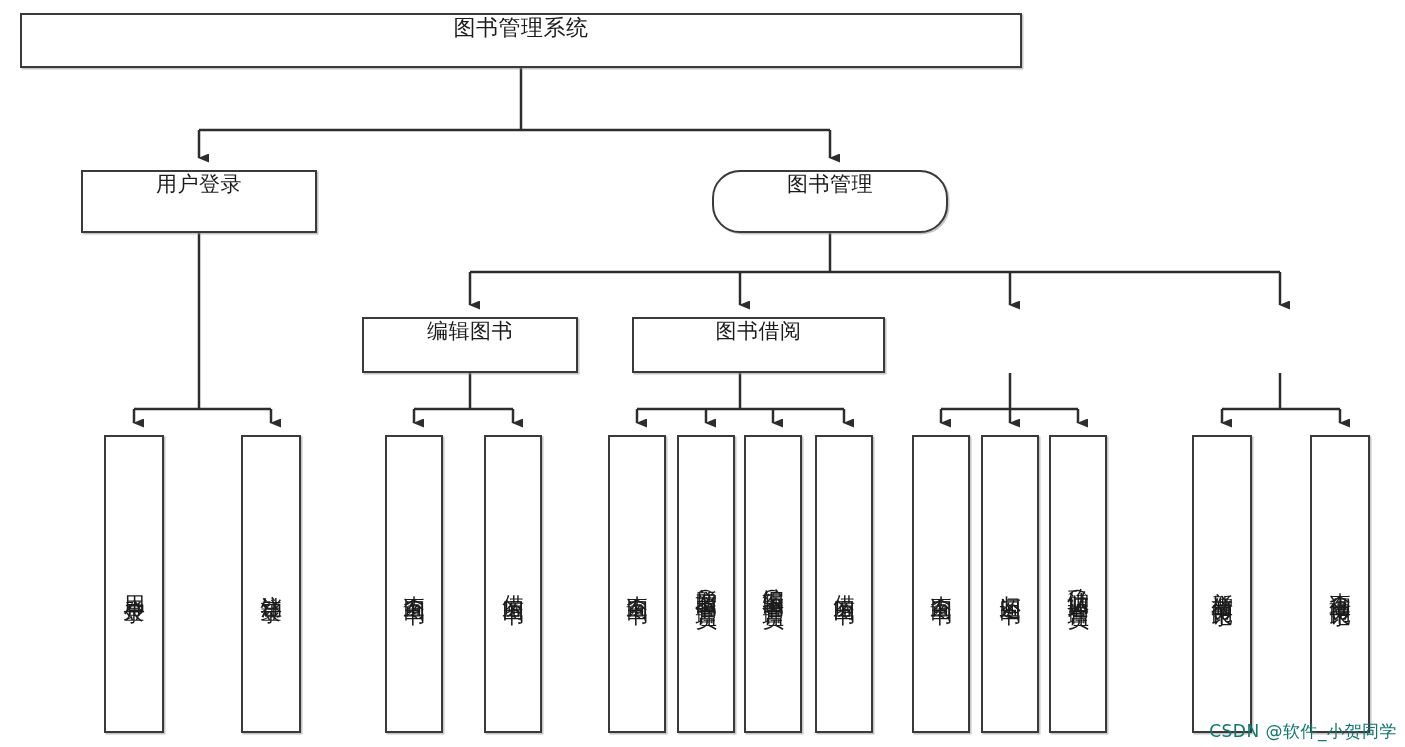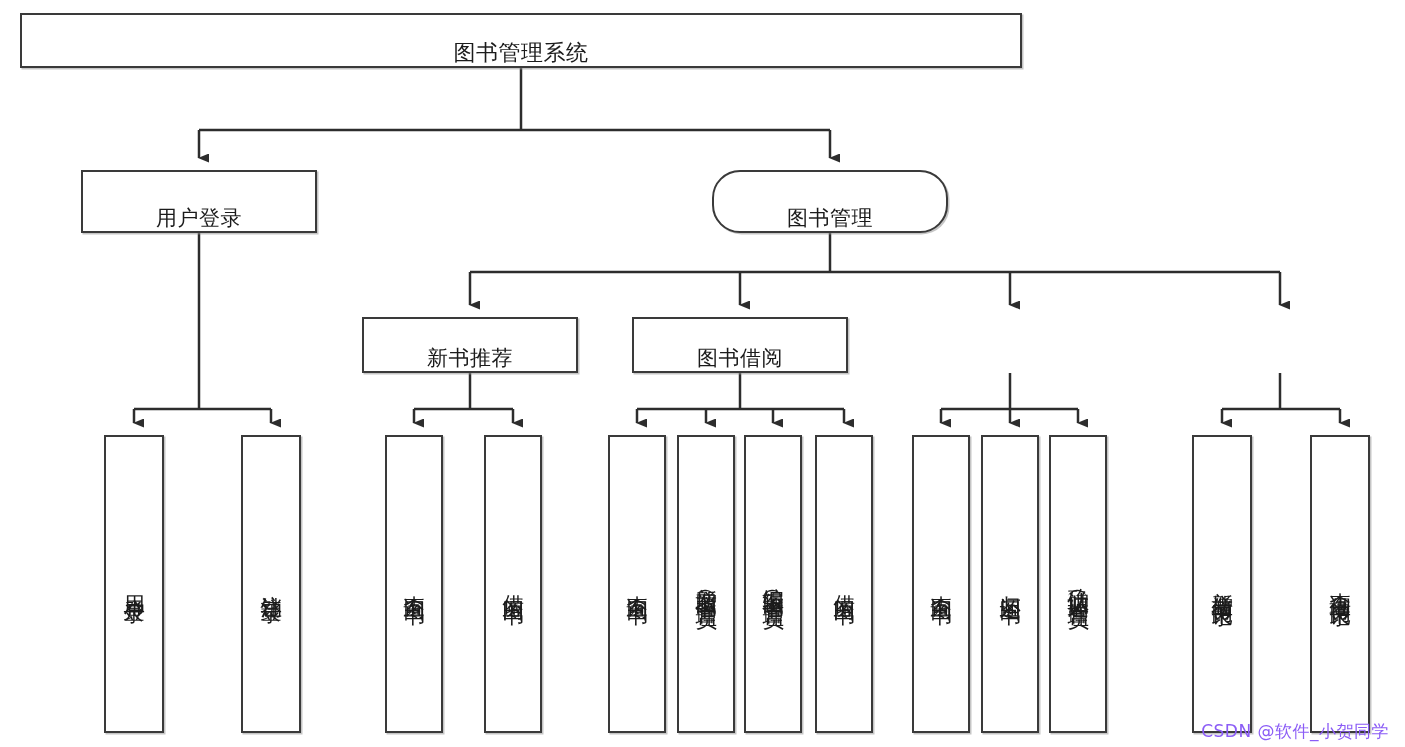--- a/index.html
+++ b/index.html
@@ -25,21 +25,21 @@
     height: 747px;
     pointer-events: none;
   }
   .node {
     position: absolute;
     box-sizing: border-box;
     background: #ffffff;
     border: 2.5px solid #3a3a3a;
     box-shadow: 1.5px 1.5px 0 rgba(150,150,150,0.55);
     display: flex;
-    align-items: flex-end;
+    align-items: flex-start;
     justify-content: center;
     color: #1b1b1b;
   }
   .node .label {
     text-align: center;
     line-height: 1.18;
     white-space: nowrap;
   }
   .node.horiz .label {
     font-size: 21px;
@@ -53,24 +53,24 @@
     writing-mode: vertical-rl;
     text-orientation: upright;
     font-size: 21.5px;
     letter-spacing: 3px;
     line-height: 1.0;
     white-space: nowrap;
   }
   .node.root .label { font-size: 22px; }
   .watermark {
     position: absolute;
-    right: 16px;
+    right: 8px;
     bottom: 4px;
     font-size: 17px;
-    color: #8b5cf6;
+    color: #0f766e;
     letter-spacing: 0.5px;
     white-space: nowrap;
     user-select: none;
   }
 </style>
 </head>
 <body>
 
 <div id="canvas">
 
@@ -129,23 +129,23 @@
   </div>
 
   <div class="node horiz" style="left:81px; top:170px; width:236px; height:63px;">
     <span class="label">用户登录</span>
   </div>
   <div class="node horiz" style="left:712px; top:170px; width:236px; height:63px;border-radius:28px;">
     <span class="label">图书管理</span>
   </div>
 
   <div class="node horiz" style="left:362px; top:317px; width:216px; height:56px;">
-    <span class="label">新书推荐</span>
+    <span class="label">编辑图书</span>
   </div>
-  <div class="node horiz" style="left:632px; top:317px; width:216px; height:56px;">
+  <div class="node horiz" style="left:632px; top:317px; width:253px; height:56px;">
     <span class="label">图书借阅</span>
   </div>
 
   <div class="node vert" style="left:104px; top:435px; width:60px; height:298px;">
     <span class="label">用户登录</span>
   </div>
   <div class="node vert" style="left:241px; top:435px; width:60px; height:298px;">
     <span class="label">注销登录</span>
   </div>
 

